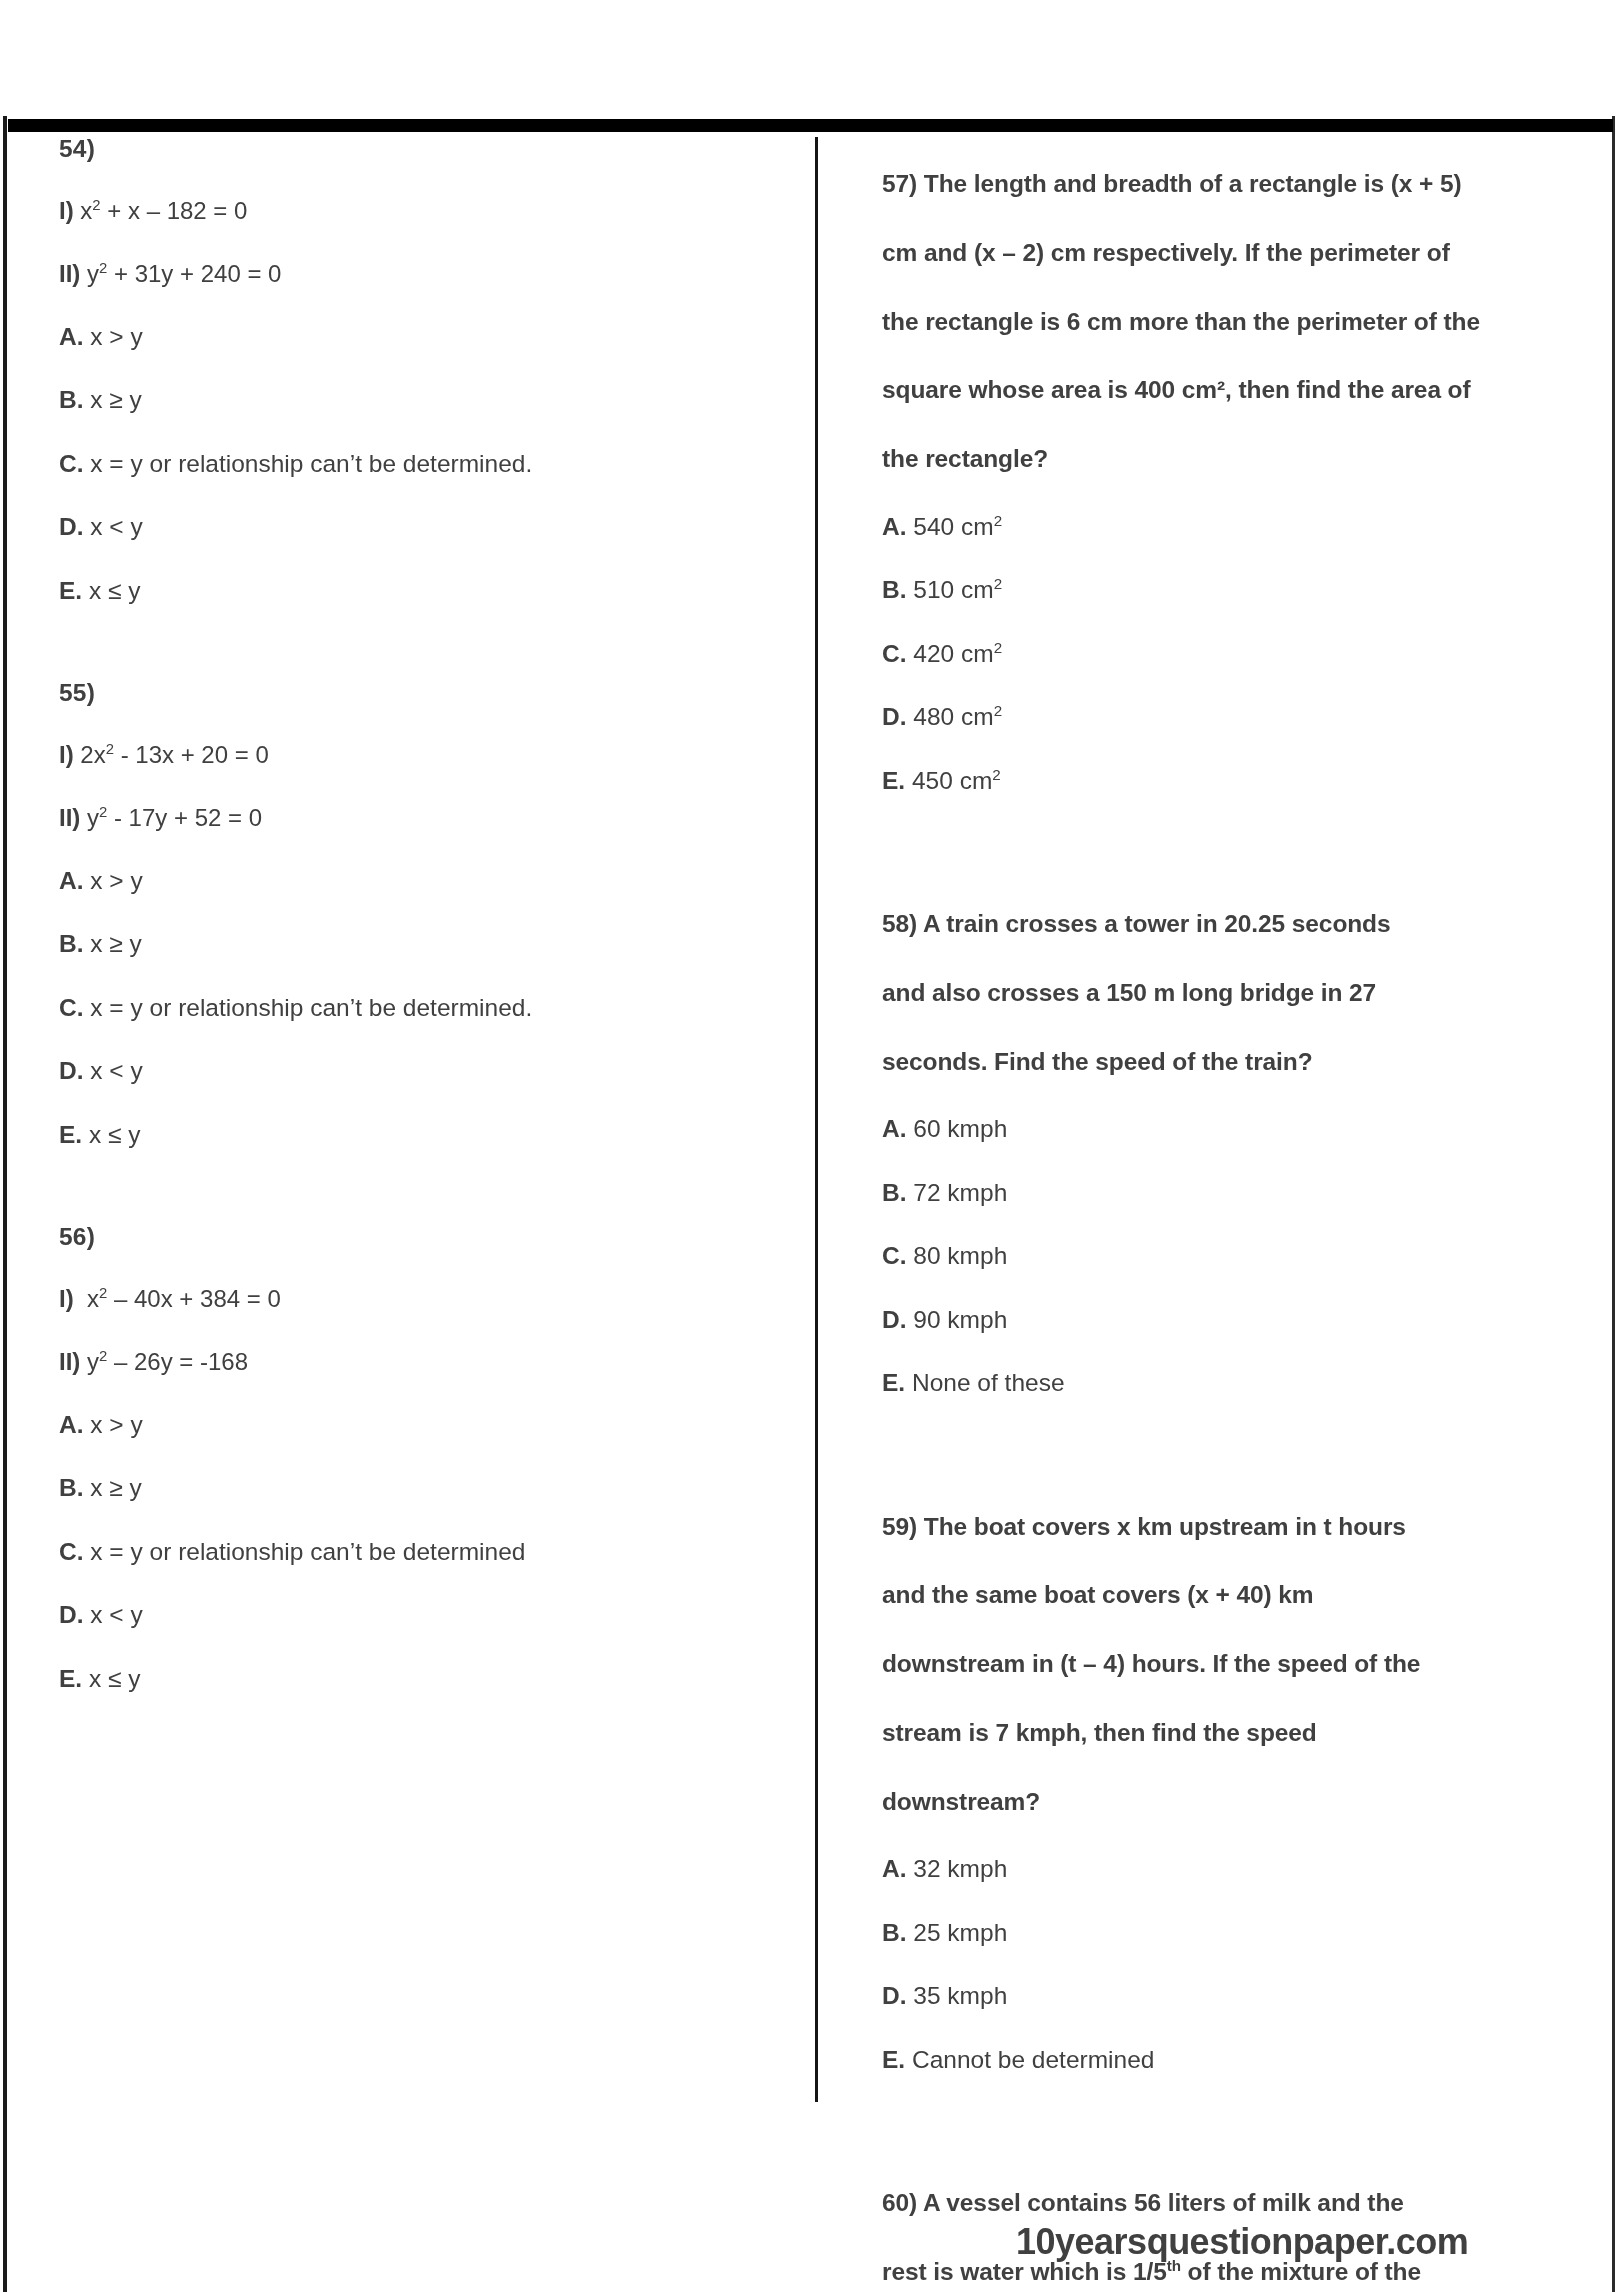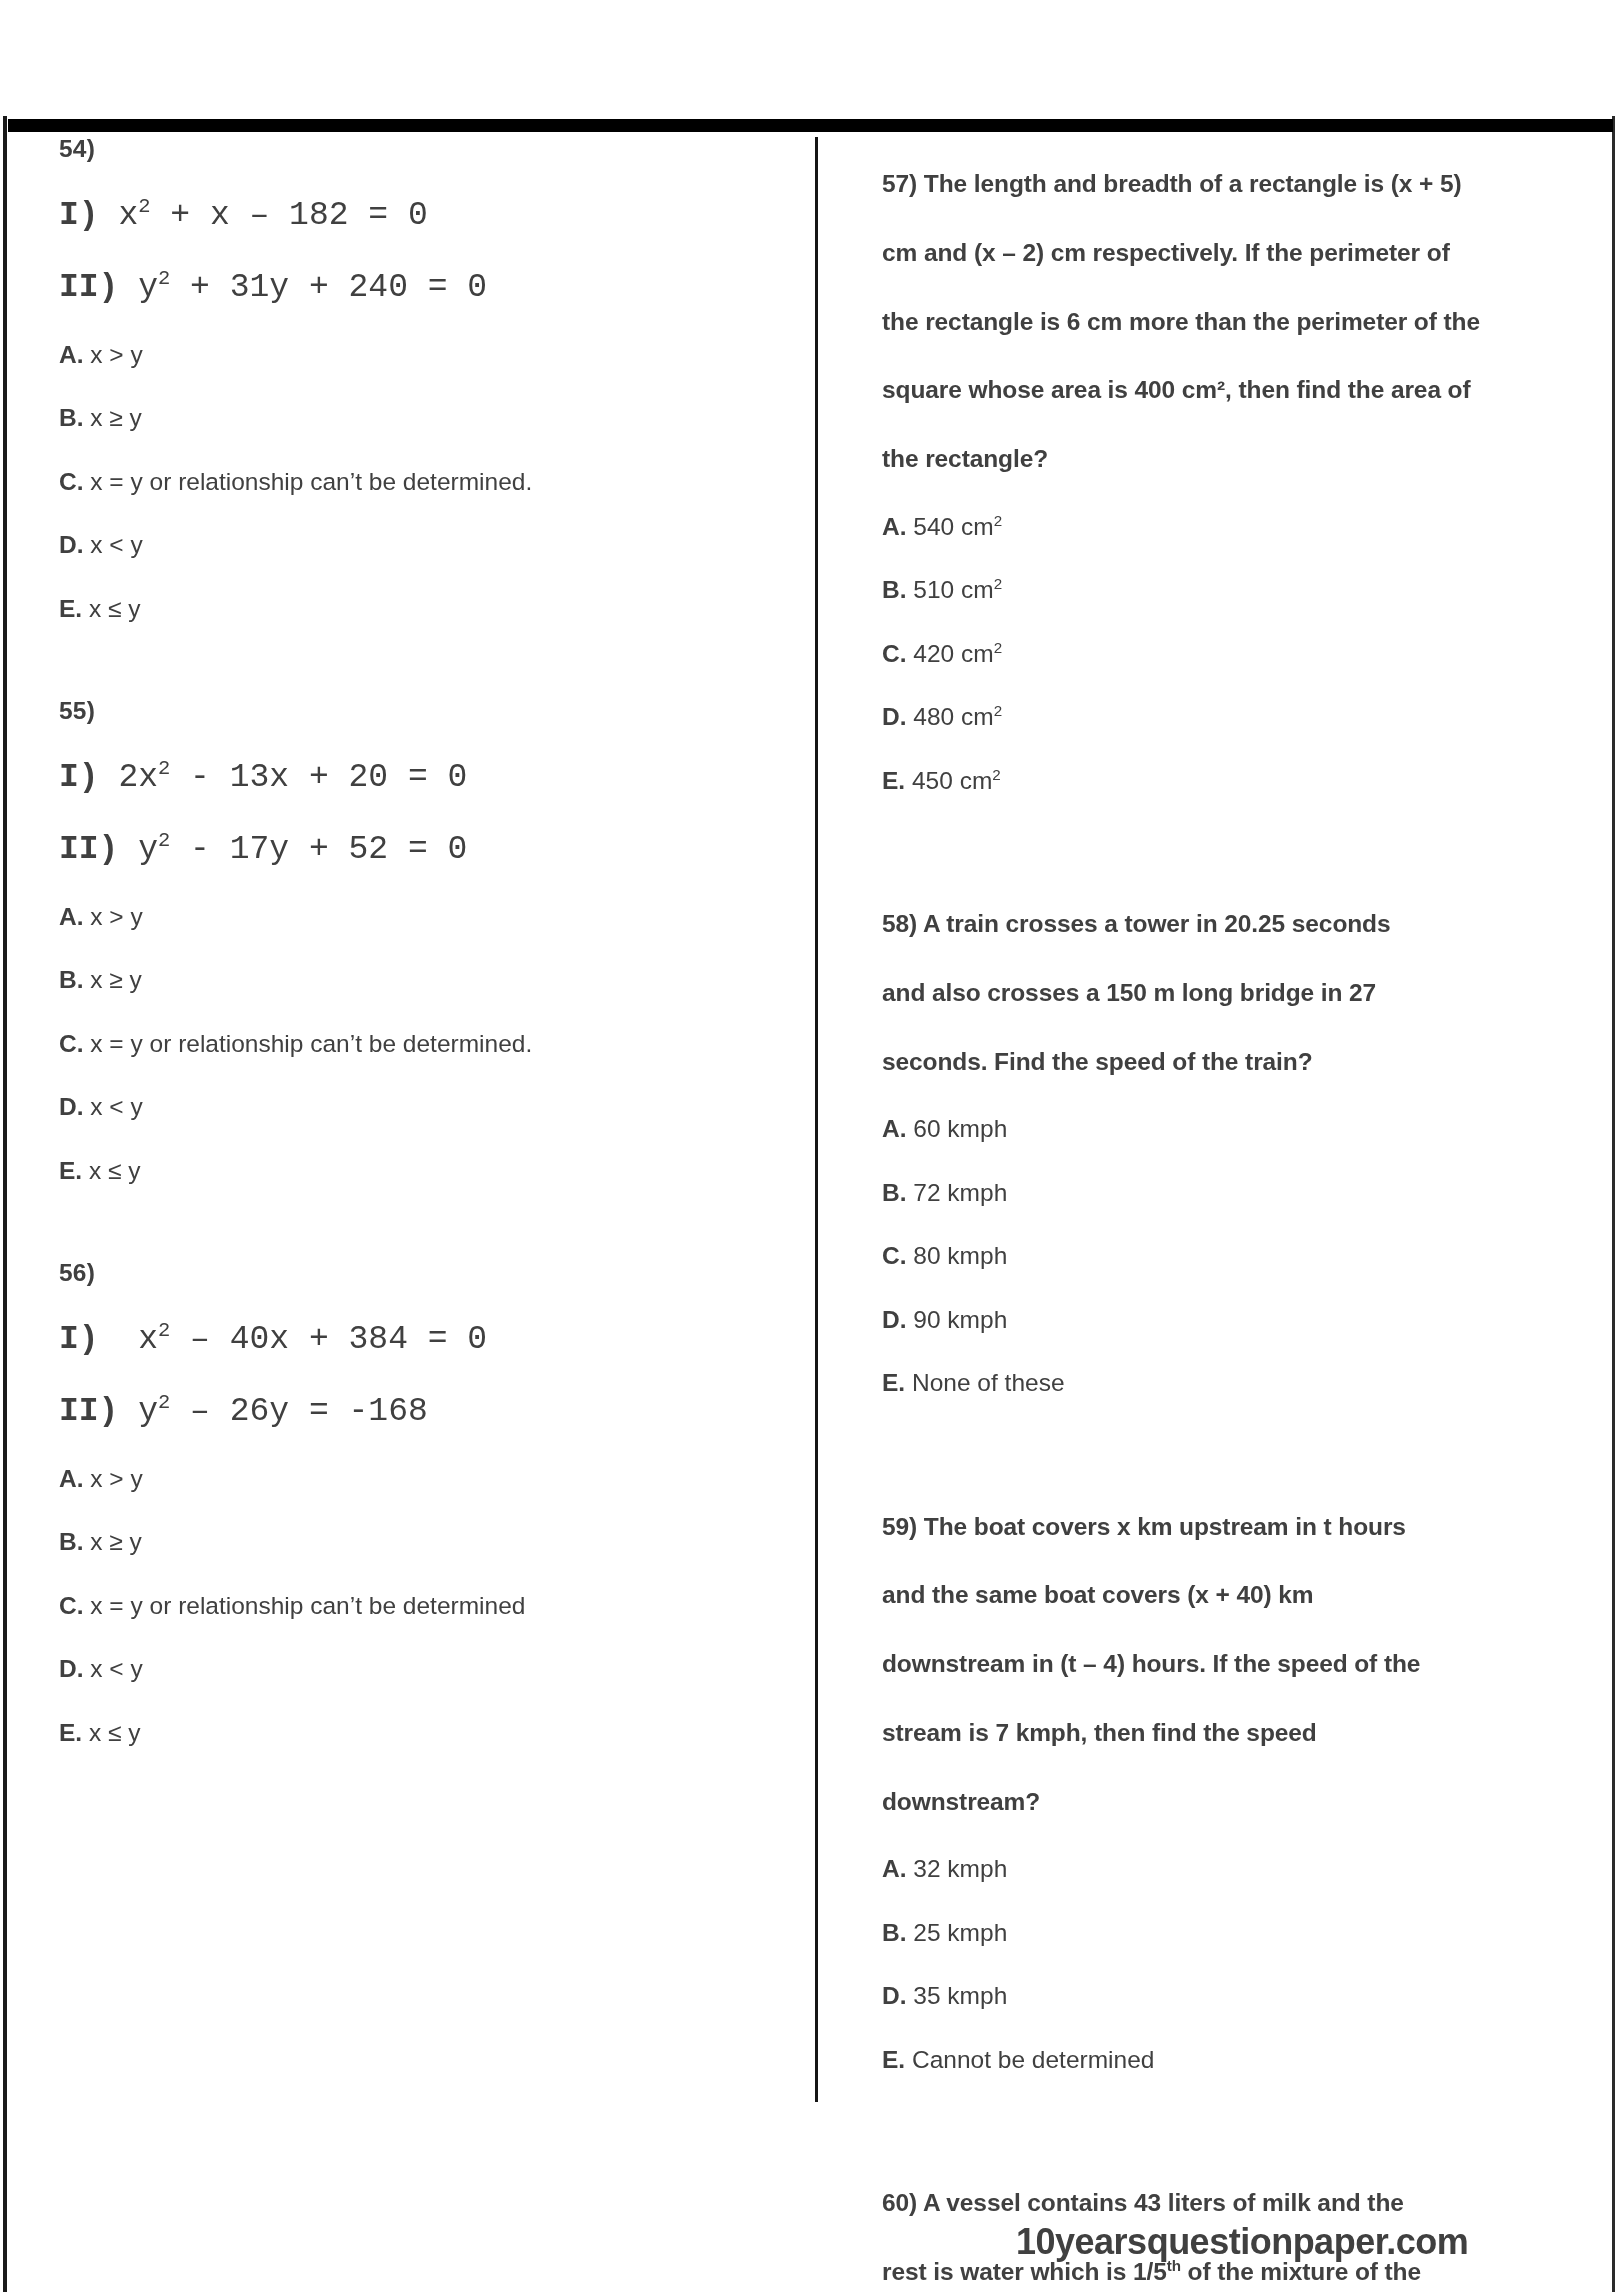--- a/index.html
+++ b/index.html
@@ -70,26 +70,25 @@
     margin: 0 0 0 0;
   }
   .q-num {
     font-size: 24.5px;
     font-weight: bold;
     letter-spacing: 0.2px;
     line-height: 1.0;
     margin: 0 0 37px 0;
   }
   .eq {
-    font-size: 33px;
+    font-size: 24px;
     font-weight: normal;
     line-height: 1.0;
     margin: 0 0 39px 0;
     white-space: pre;
-    font-family: Liberation Mono, monospace;
   }
   .opt {
     font-size: 24.5px;
     line-height: 1.0;
     margin: 0 0 39px 0;
     white-space: pre;
   }
   .opt .ltr, .eq .ltr {
     font-weight: bold;
   }
@@ -230,21 +229,21 @@
       <div style="height:17.6px"></div>
       <div class="ropt"><span class="ltr">A.</span><span> 32 kmph</span></div>
       <div class="ropt"><span class="ltr">B.</span><span> 25 kmph</span></div>
       <div class="ropt"><span class="ltr">D.</span><span> 35 kmph</span></div>
       <div class="ropt"><span class="ltr">E.</span><span> Cannot be determined</span></div>
     </div>
 
     <div class="rq-gap"></div>
 
     <div class="rq-block">
-      <div class="rq-text">60) A vessel contains 43 liters of milk and the</div>
+      <div class="rq-text">60) A vessel contains 56 liters of milk and the</div>
       <div class="rq-text">rest is water which is 1/5<sup>th</sup> of the mixture of the</div>
 
     </div>
 
   </div>
 
   <div class="watermark">10yearsquestionpaper.com</div>
 
 </div>
 

